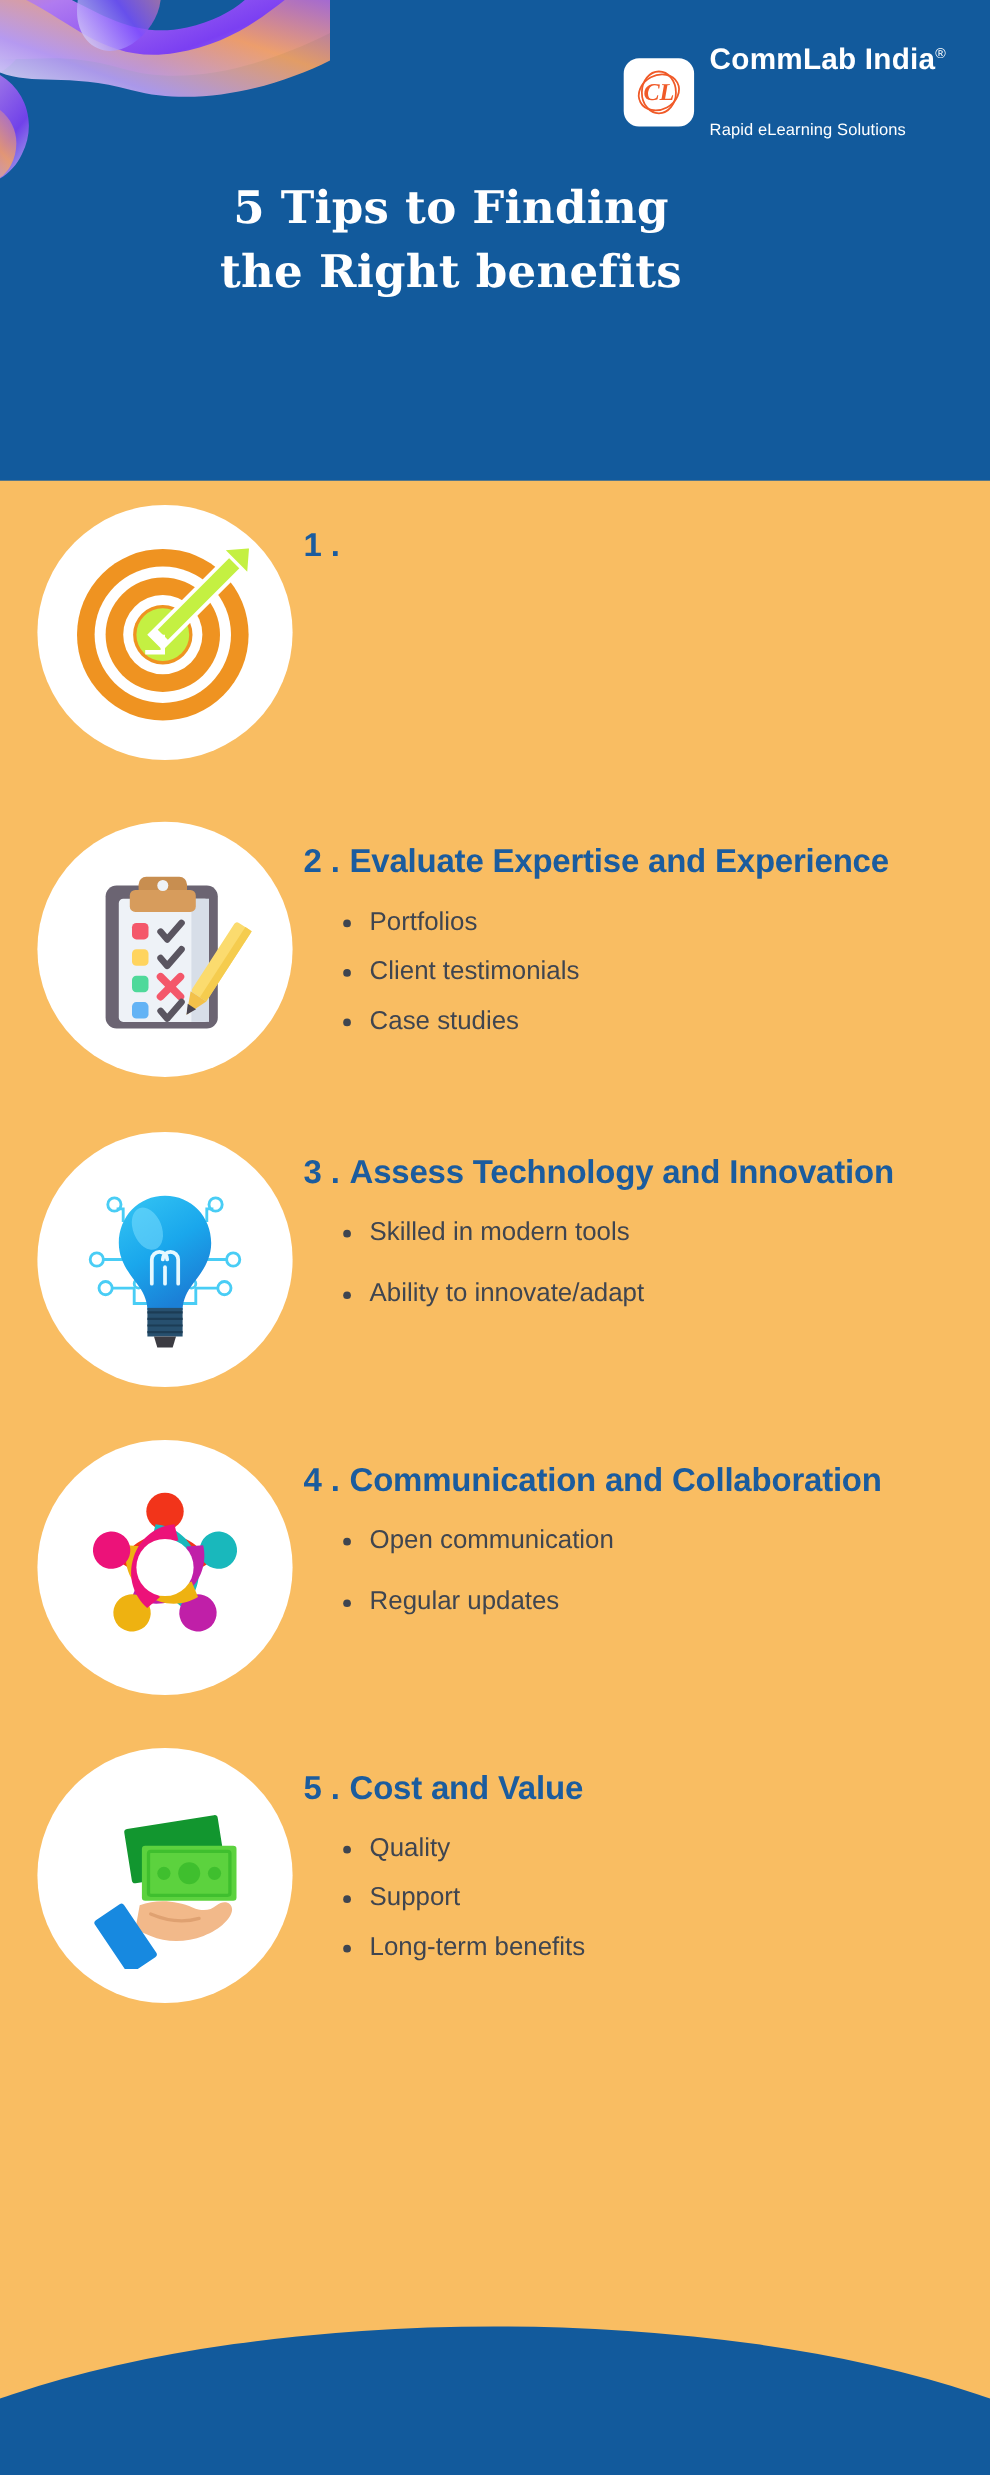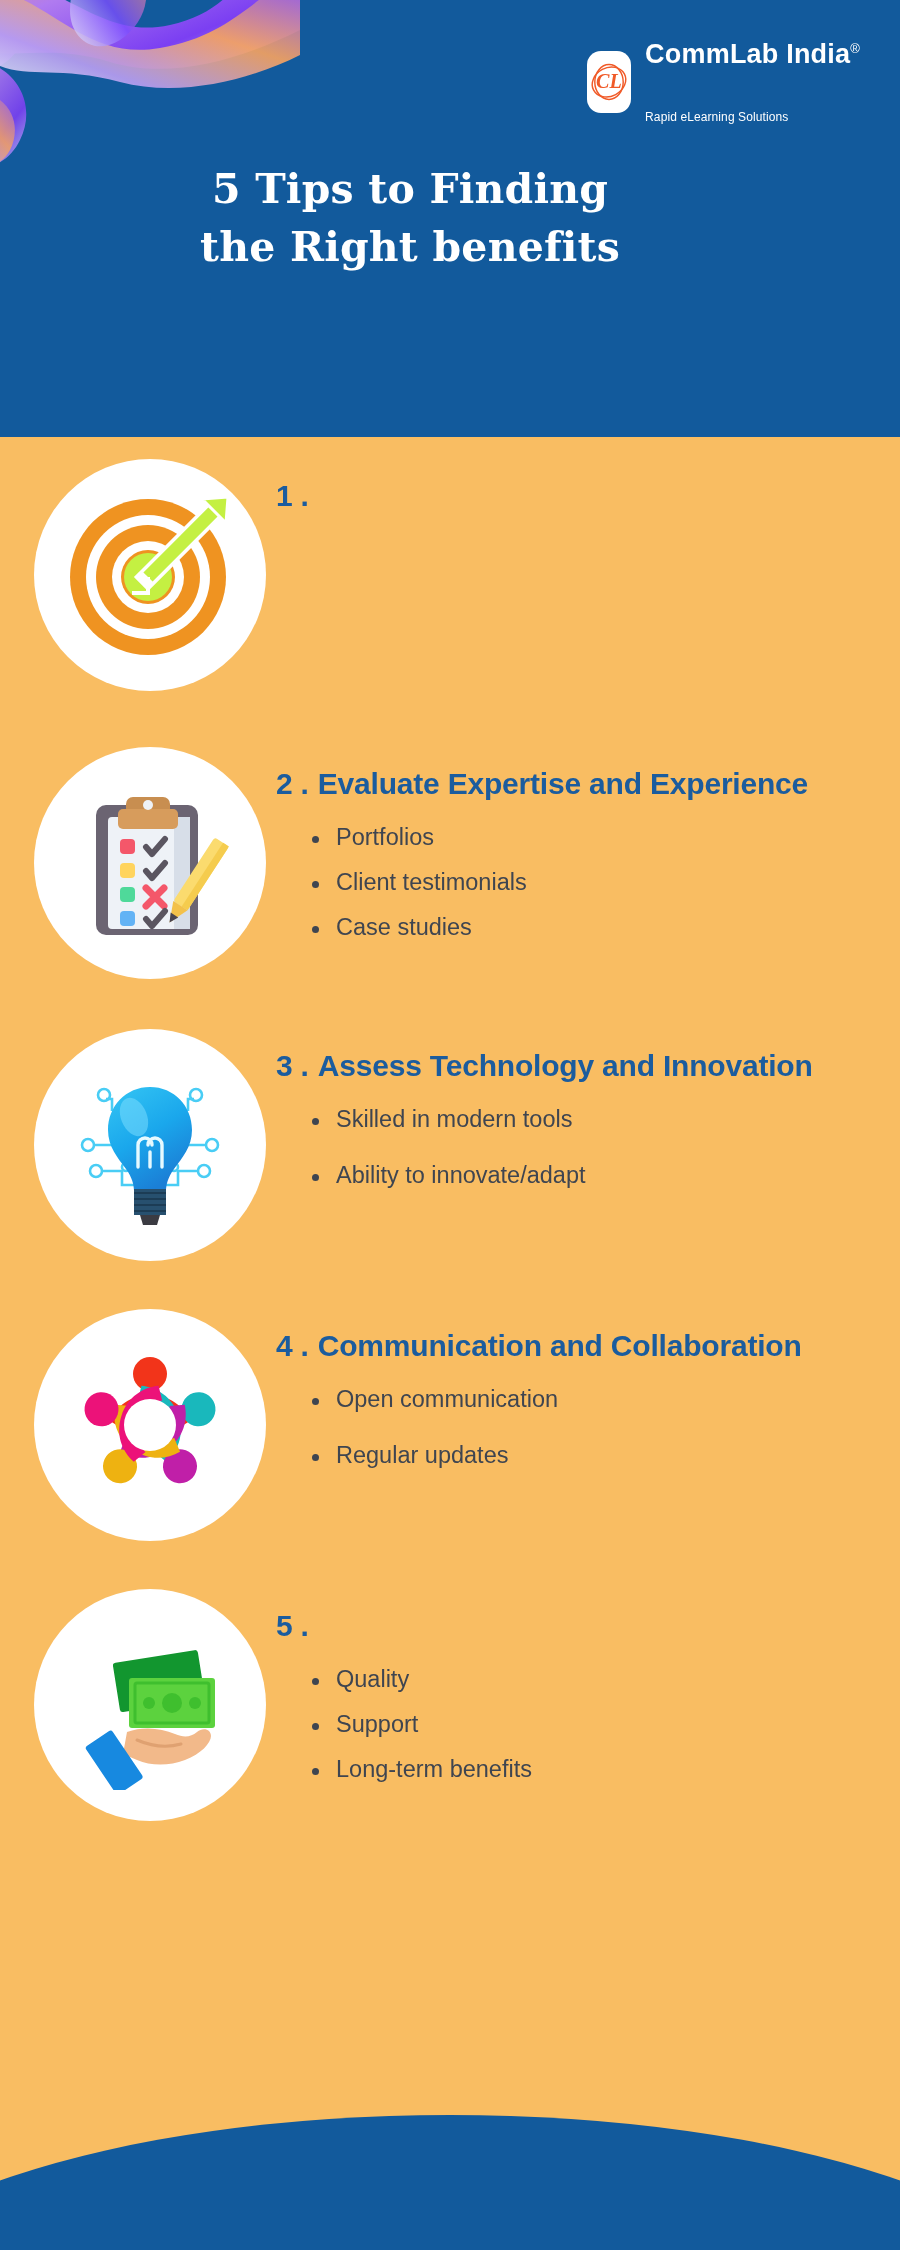--- a/index.html
+++ b/index.html
@@ -32,21 +32,21 @@
   .swirl { position:absolute; left:0; top:0; width:300px; height:185px; overflow:hidden; }
   .swirl svg { display:block; }
 
   
   .logo-wrap {
     position:absolute;
     right:40px; top:40px;
     display:flex; align-items:center; gap:14px;
   }
   .logo-mark {
-    width:44px; height:62px;
+    width:64px; height:62px;
     background:#ffffff;
     border-radius:14px;
     display:flex; align-items:center; justify-content:center;
     flex:none;
   }
   .logo-text { display:flex; flex-direction:column; justify-content:center;gap:38px; }
   .logo-name {
     color:#ffffff;
     font-size:27px;
     font-weight:600;
@@ -55,21 +55,21 @@
     position:relative;
     white-space:nowrap;
   }
   .logo-reg {
     font-size:13px;
     vertical-align:super;
     font-weight:400;
   }
   .logo-tagline {
     color:#ffffff;
-    font-size:12px;
+    font-size:15px;
     font-weight:400;
     letter-spacing:0.1px;
     margin-top:3px;
     white-space:nowrap;
   }
 
   .headline {
     position:absolute;
     left:0; top:160px;
     width:820px;
@@ -392,20 +392,21 @@
           <path d="M62,112 c16,-6 34,-4 48,2 c9,4 16,3 22,-2 c6,-5 14,-3 14,4 c0,7 -10,18 -26,24 c-16,6 -34,6 -48,0 l-14,-6 Z" fill="#f2b98a"></path>
           <path d="M72,120 c14,6 30,8 44,4" stroke="#dfa171" stroke-width="3" fill="none" stroke-linecap="round"></path>
           <g transform="rotate(-34 48 130)">
             <rect x="26" y="112" width="32" height="58" rx="3" fill="#1789e0"></rect>
           </g>
         </svg>
       </div>
       <div class="tip-body">
         <div class="tip-heading">
           <span class="tip-num">5 .</span>
+          <span class="tip-title">Cost and Value</span>
         </div>
         <ul class="tip-list">
           <li>Quality</li>
           <li>Support</li>
           <li>Long-term benefits</li>
         </ul>
       </div>
     </div>
 
   </div>

